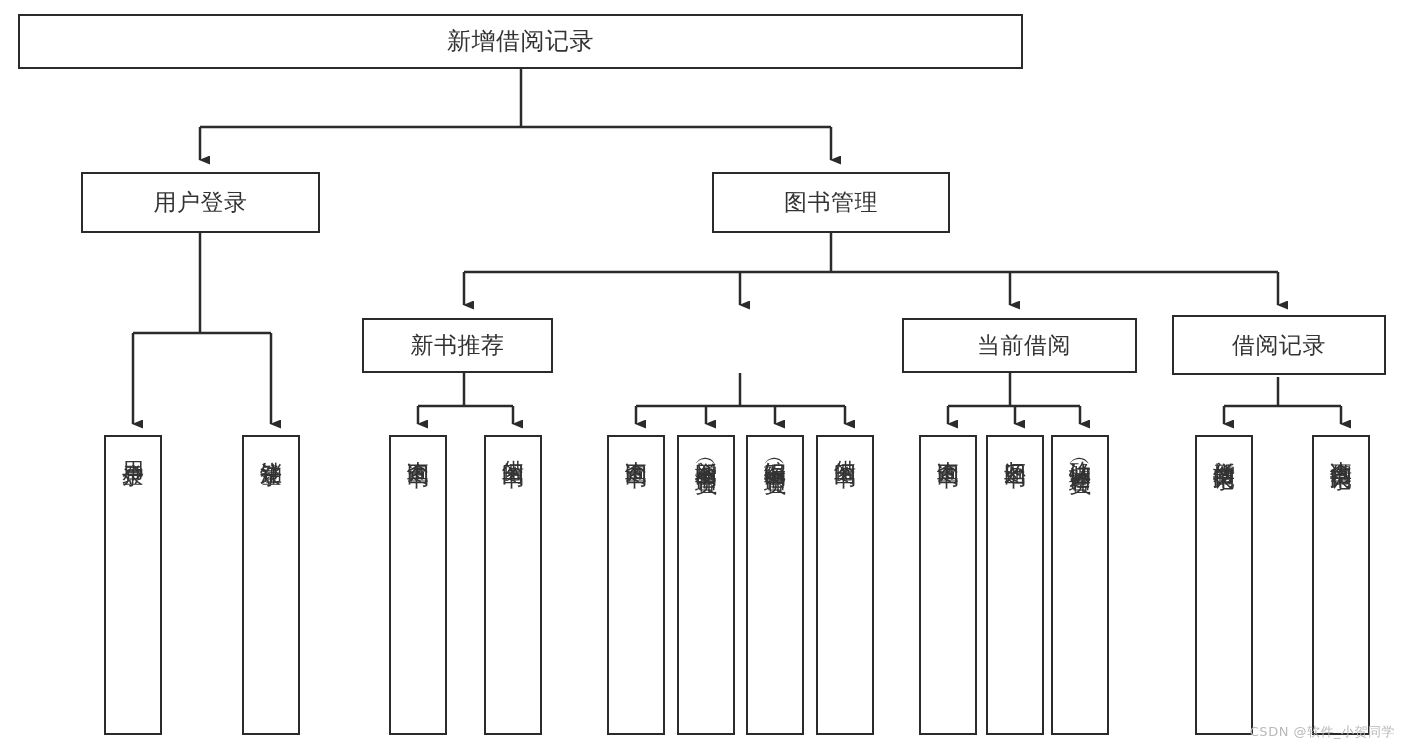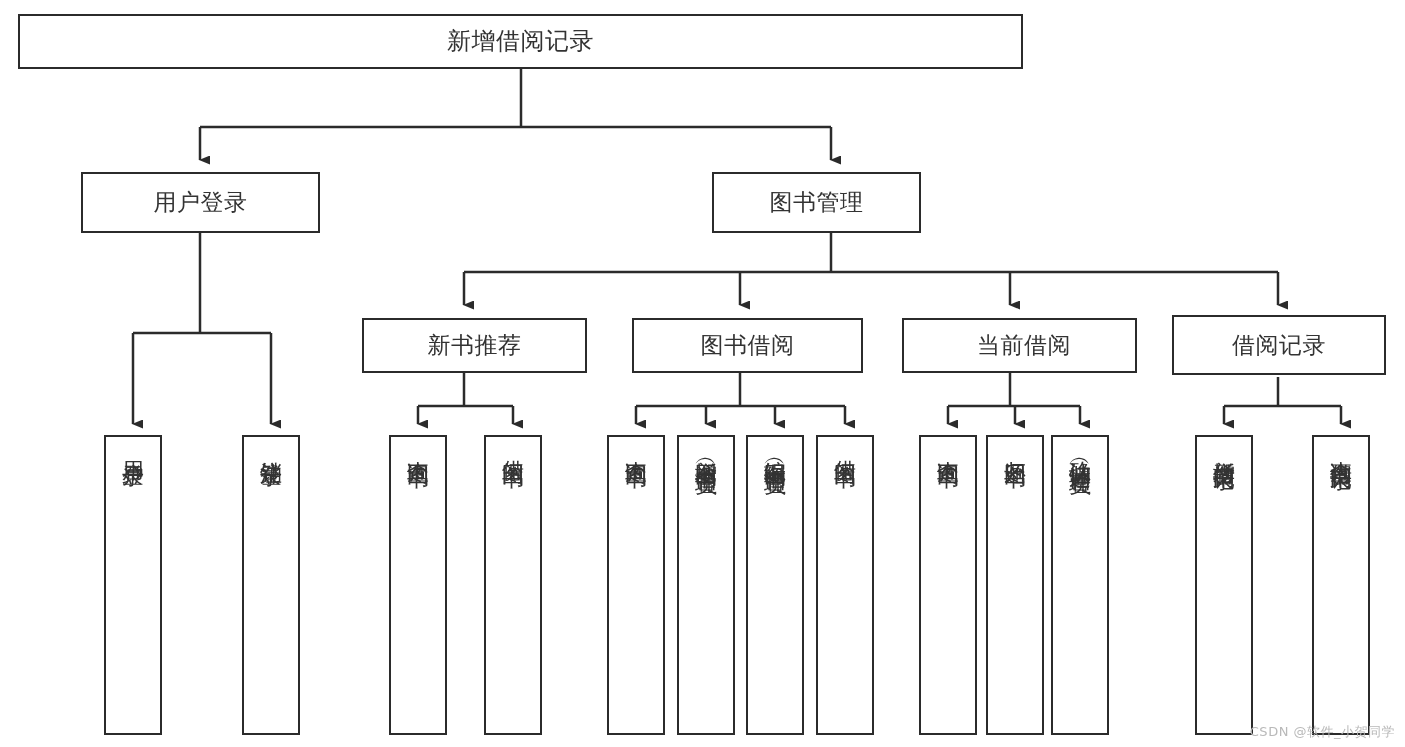--- a/index.html
+++ b/index.html
@@ -129,29 +129,26 @@
     </g>
   </svg>
 
   <div class="node horiz root" style="left:18px; top:14px; width:1005px; height:55px;">
     <span class="node-label">新增借阅记录</span>
   </div>
 
   <div class="node horiz" style="left:81px; top:172px; width:239px; height:61px;">
     <span class="node-label">用户登录</span>
   </div>
-  <div class="node horiz" style="left:712px; top:172px; width:209px; height:61px;">
+  <div class="node horiz" style="left:712px; top:172px; width:238px; height:61px;">
     <span class="node-label">图书管理</span>
   </div>
 
-  <div class="node horiz" style="left:362px; top:318px; width:225px; height:55px;">
+  <div class="node horiz" style="left:362px; top:318px; width:191px; height:55px;">
     <span class="node-label">新书推荐</span>
-  </div>
-  <div class="node horiz" style="left:632px; top:318px; width:231px; height:55px;">
-    <span class="node-label">图书借阅</span>
   </div>
   <div class="node horiz" style="left:902px; top:318px; width:235px; height:55px;padding-left:9px;">
     <span class="node-label">当前借阅</span>
   </div>
   <div class="node horiz" style="left:1172px; top:315px; width:214px; height:60px;">
     <span class="node-label">借阅记录</span>
   </div>
 
   <div class="node vert" style="left:104px; top:435px; width:58px; height:300px;">
     <span class="node-label">用户登录</span>

